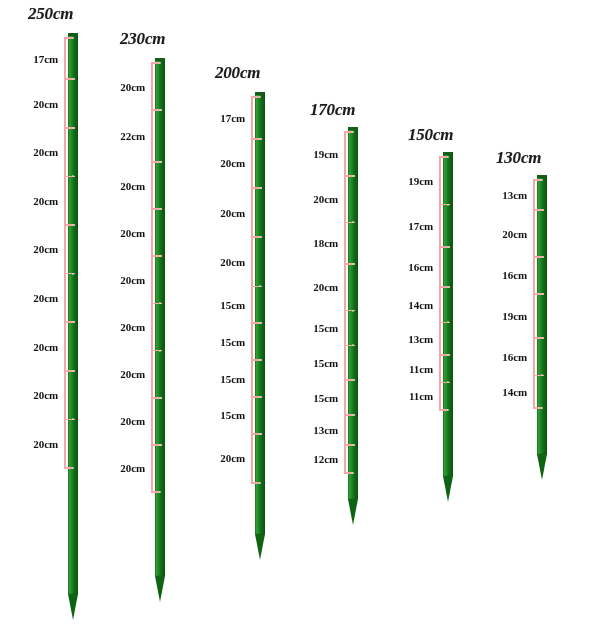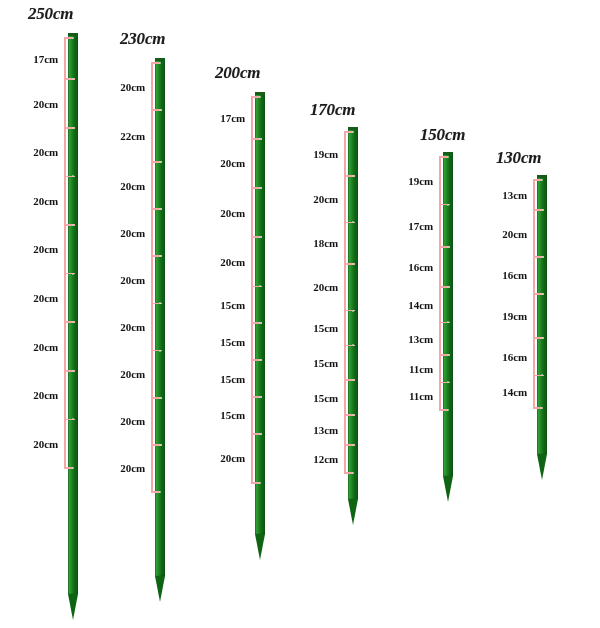--- a/index.html
+++ b/index.html
@@ -251,21 +251,21 @@
       <div class="seg-label" style="top: 199.272px; left: 298px; width: 40px;">20cm</div>
       <div class="seg-label" style="top: 243.347px; left: 298px; width: 40px;">18cm</div>
       <div class="seg-label" style="top: 287.422px; left: 298px; width: 40px;">20cm</div>
       <div class="seg-label" style="top: 328.017px; left: 298px; width: 40px;">15cm</div>
       <div class="seg-label" style="top: 362.813px; left: 298px; width: 40px;">15cm</div>
       <div class="seg-label" style="top: 397.609px; left: 298px; width: 40px;">15cm</div>
       <div class="seg-label" style="top: 430.085px; left: 298px; width: 40px;">13cm</div>
       <div class="seg-label" style="top: 459.082px; left: 298px; width: 40px;">12cm</div>
     </div>
     <div class="pole-group">
-      <div class="pole-title" style="left: 420px; top: 125px;">150cm</div>
+      <div class="pole-title" style="left: 408px; top: 125px;">150cm</div>
       <div class="pole" style="left: 443px; top: 152px; height: 324px;">
         <div class="pole-top"></div>
       </div>
       <div class="pole-tip" style="left: 443px; top: 476px; border-top-width: 26px;"></div>
       <div class="bracket-spine" style="left: 439px; top: 157px; height: 253px;"></div>
       <div class="bracket-tick" style="left: 439px; top: 156.2px; width: 9px;"></div>
       <div class="pole-hole" style="left: 447px; top: 156px;"></div>
       <div class="bracket-tick" style="left: 439px; top: 203.794px; width: 11px;"></div>
       <div class="pole-hole" style="left: 447px; top: 203.594px;"></div>
       <div class="bracket-tick" style="left: 439px; top: 246.378px; width: 11px;"></div>

